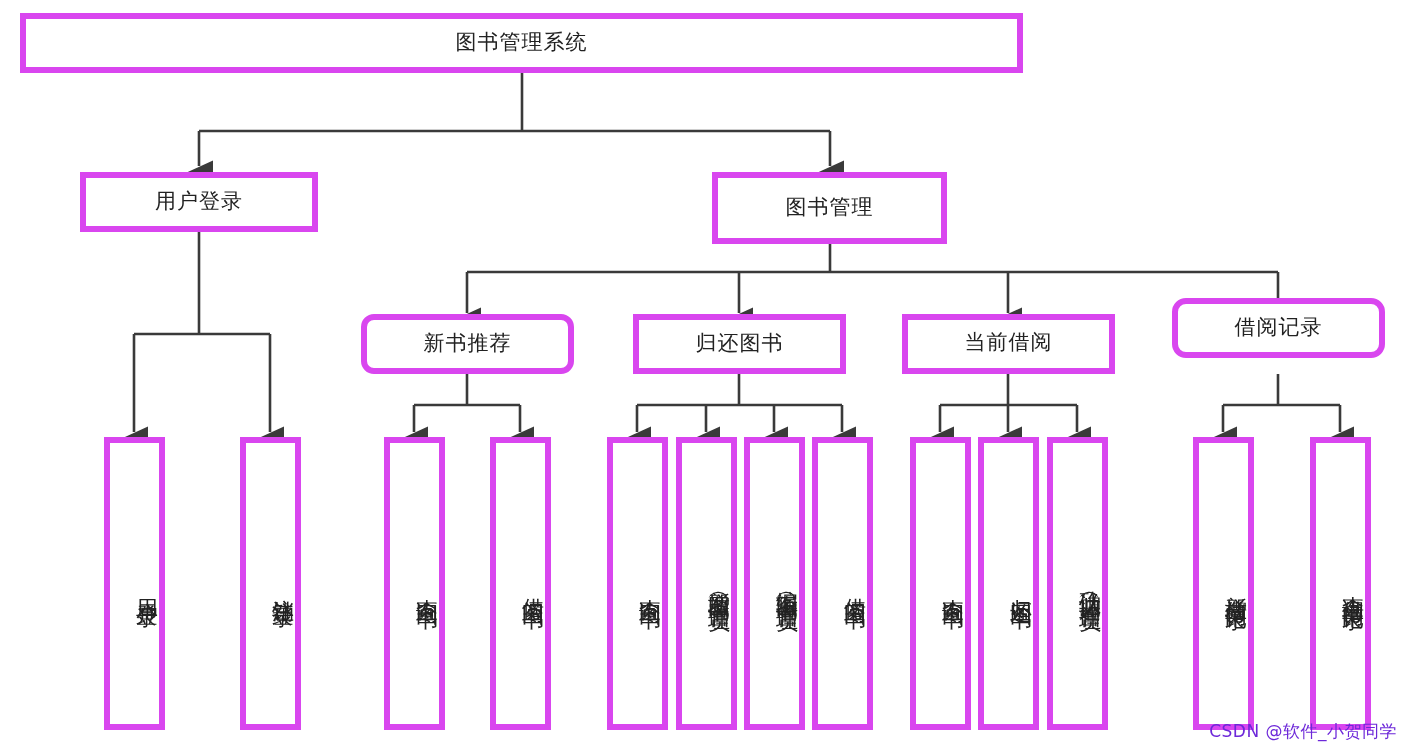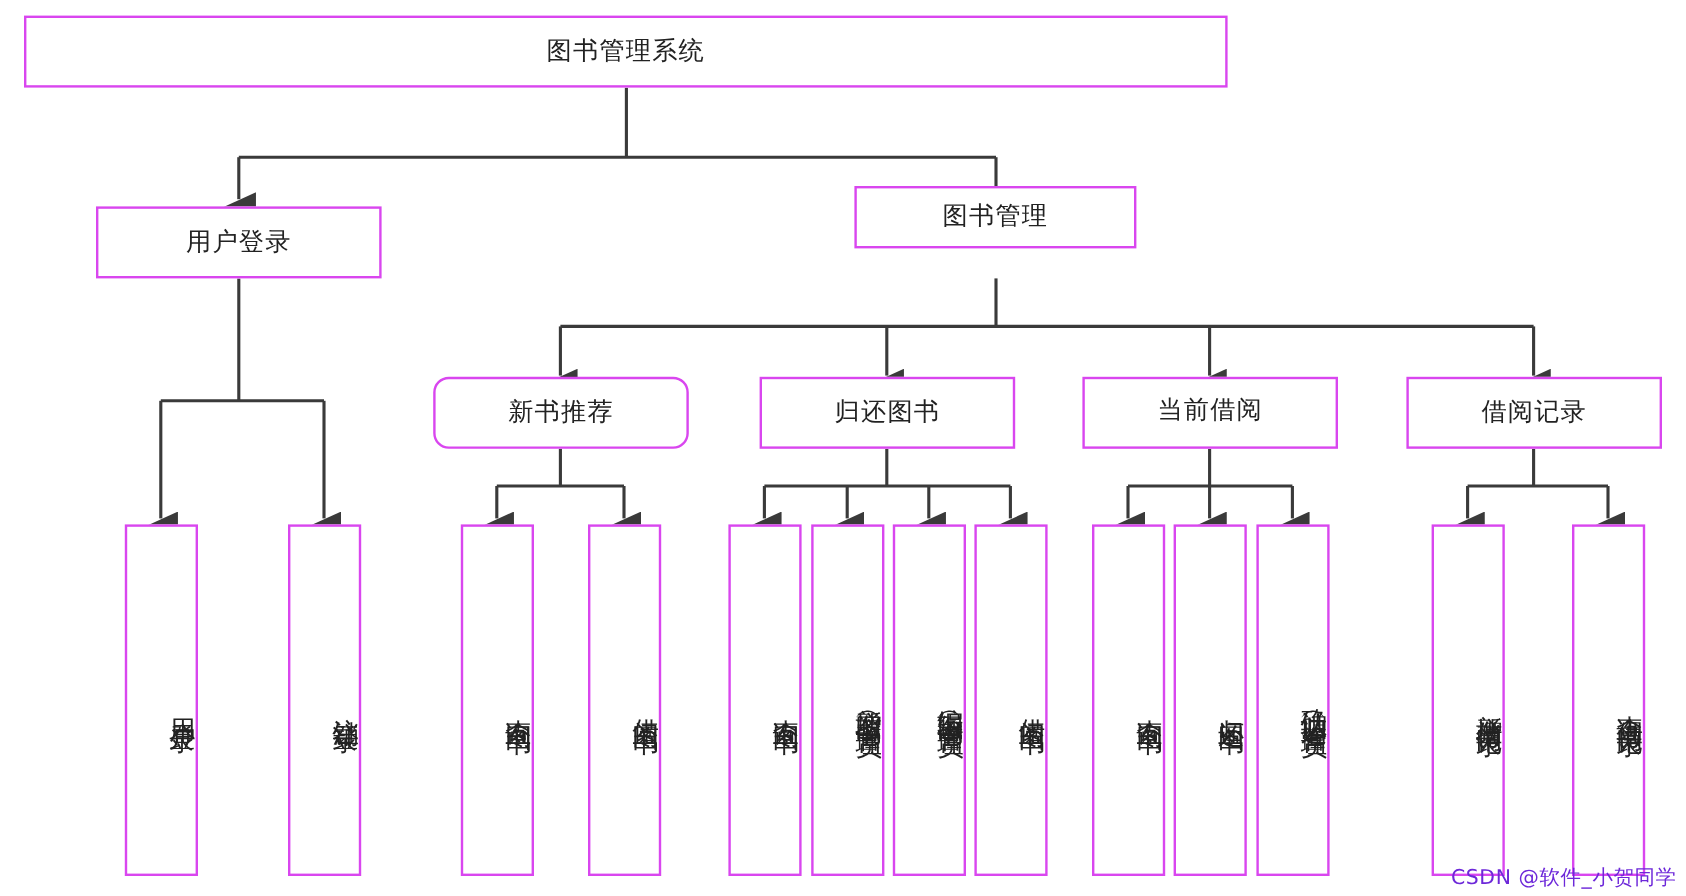--- a/index.html
+++ b/index.html
@@ -20,21 +20,21 @@
   #diagram-svg {
     position: absolute;
     left: 0;
     top: 0;
     width: 1405px;
     height: 747px;
   }
   .node-box {
     position: absolute;
     box-sizing: border-box;
-    border: 2px solid #d946ef;
+    border: 6px solid #d946ef;
     background: #ffffff;
     display: flex;
     align-items: center;
     justify-content: center;
     color: #222222;
     text-align: right;
   }
   .node-box.horiz {
     font-size: 21px;
     letter-spacing: 1px;
@@ -117,26 +117,26 @@
       <path d="M1278,374 L1278,405"></path>
       <path d="M1223,405 L1340,405"></path>
       <path d="M1223,405 L1223,432" marker-end="url(#arrow)"></path>
       <path d="M1340,405 L1340,432" marker-end="url(#arrow)"></path>
     </g>
   </svg>
 
   <div class="node-box horiz" style="left:20px; top:13px; width:1003px; height:60px;">图书管理系统</div>
 
   <div class="node-box horiz" style="left:80px; top:172px; width:238px; height:60px;">用户登录</div>
-  <div class="node-box horiz" style="left:712px; top:155px; width:235px; height:52px;">图书管理</div>
+  <div class="node-box horiz" style="left:712px; top:172px; width:235px; height:72px;">图书管理</div>
 
   <div class="node-box horiz" style="left:361px; top:314px; width:213px; height:60px;border-radius:13px;">新书推荐</div>
   <div class="node-box horiz" style="left:633px; top:314px; width:213px; height:60px;">归还图书</div>
   <div class="node-box horiz" style="left:902px; top:314px; width:213px; height:60px;font-family:Liberation Mono, monospace;">当前借阅</div>
-  <div class="node-box horiz" style="left:1172px; top:314px; width:213px; height:60px;">借阅记录</div>
+  <div class="node-box horiz" style="left:1172px; top:298px; width:213px; height:60px;border-radius:14px;">借阅记录</div>
 
   <div class="node-box vert" style="left:104px; top:437px; width:61px; height:293px;">
     <span class="vtext">用户登录</span>
   </div>
   <div class="node-box vert" style="left:240px; top:437px; width:61px; height:293px;">
     <span class="vtext">注销登录</span>
   </div>
 
   <div class="node-box vert" style="left:384px; top:437px; width:61px; height:293px;">
     <span class="vtext">查询图书</span>

